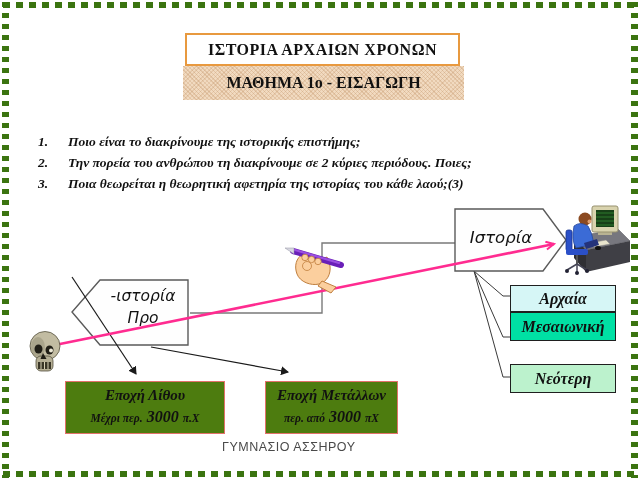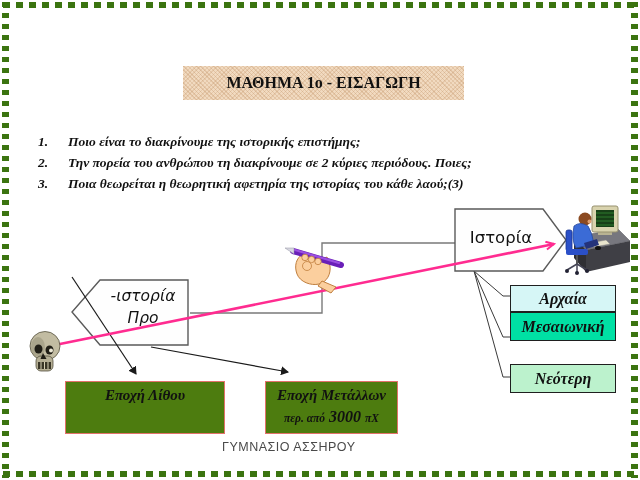--- a/index.html
+++ b/index.html
@@ -33,21 +33,21 @@
 
   .lyr{position:absolute;left:0;top:0;width:640px;height:480px;}
   #shapes{z-index:1;}
   #textlayer{z-index:2;}
   #overlay{z-index:3;pointer-events:none;}
 
   .pre-label{position:absolute;left:98px;top:285px;width:90px;text-align:center;
     font-family:"DejaVu Sans","Liberation Sans",sans-serif;font-style:italic;
     font-size:15.5px;line-height:22px;color:#111;z-index:2;}
   .hist-label{position:absolute;left:456px;top:228px;width:90px;text-align:center;
-    font-family:"DejaVu Sans","Liberation Sans",sans-serif;
+    font-family:"DejaVu Sans","Liberation Sans",sans-serif;font-style:italic;
     font-size:16.5px;color:#111;z-index:2;}
 
   .period{position:absolute;left:510px;width:104px;border:1px solid #1f1f1f;
     text-align:center;font-size:16px;font-weight:bold;font-style:italic;color:#111;z-index:2;}
   .period-1{top:285px;height:25px;line-height:25px;}
   .period-2{top:312px;height:27px;line-height:27px;}
   .period-3{top:364px;height:27px;line-height:27px;}
 
   .era{position:absolute;top:381px;height:51px;border:1.5px solid #E2716B;background:#4d7c0f;
     text-align:center;color:#111;z-index:2;}
@@ -64,20 +64,21 @@
 </head>
 <body>
 
 <div id="slide">
 
   <div class="fr fr-top"></div>
   <div class="fr fr-bot"></div>
   <div class="fr fr-left"></div>
   <div class="fr fr-right"></div>
 
+  <div class="title-box">ΙΣΤΟΡΙΑ ΑΡΧΑΙΩΝ ΧΡΟΝΩΝ</div>
   <div class="subtitle-box">ΜΑΘΗΜΑ 1ο - ΕΙΣΑΓΩΓΗ</div>
 
   <div class="questions">
     <div class="q-row">
       <span class="q-num">1.</span>
       <span class="q-text">Ποιο είναι το διακρίνουμε της ιστορικής επιστήμης;</span>
     </div>
     <div class="q-row">
       <span class="q-num">2.</span>
       <span class="q-text">Την πορεία του ανθρώπου τη διακρίνουμε σε 2 κύριες περιόδους. Ποιες;</span>
@@ -107,20 +108,25 @@
       <div>Προ</div>
     </div>
     <div class="hist-label">Ιστορία</div>
 
     <div class="period period-1" style="background-color: rgb(214, 246, 246);">Αρχαία</div>
     <div class="period period-2" style="background-color: rgb(0, 224, 164);">Μεσαιωνική</div>
     <div class="period period-3" style="background-color: rgb(188, 242, 205);">Νεότερη</div>
 
     <div class="era era-1">
       <div class="era-title">Εποχή Λίθου</div>
+      <div class="era-line2">
+        <span class="era-small">Μέχρι περ.</span>
+        <span class="era-year">3000</span>
+        <span class="era-small">π.Χ</span>
+      </div>
     </div>
     <div class="era era-2">
       <div class="era-title">Εποχή Μετάλλων</div>
       <div class="era-line2">
         <span class="era-small">περ. από</span>
         <span class="era-year">3000</span>
         <span class="era-small">πΧ</span>
       </div>
     </div>
 

